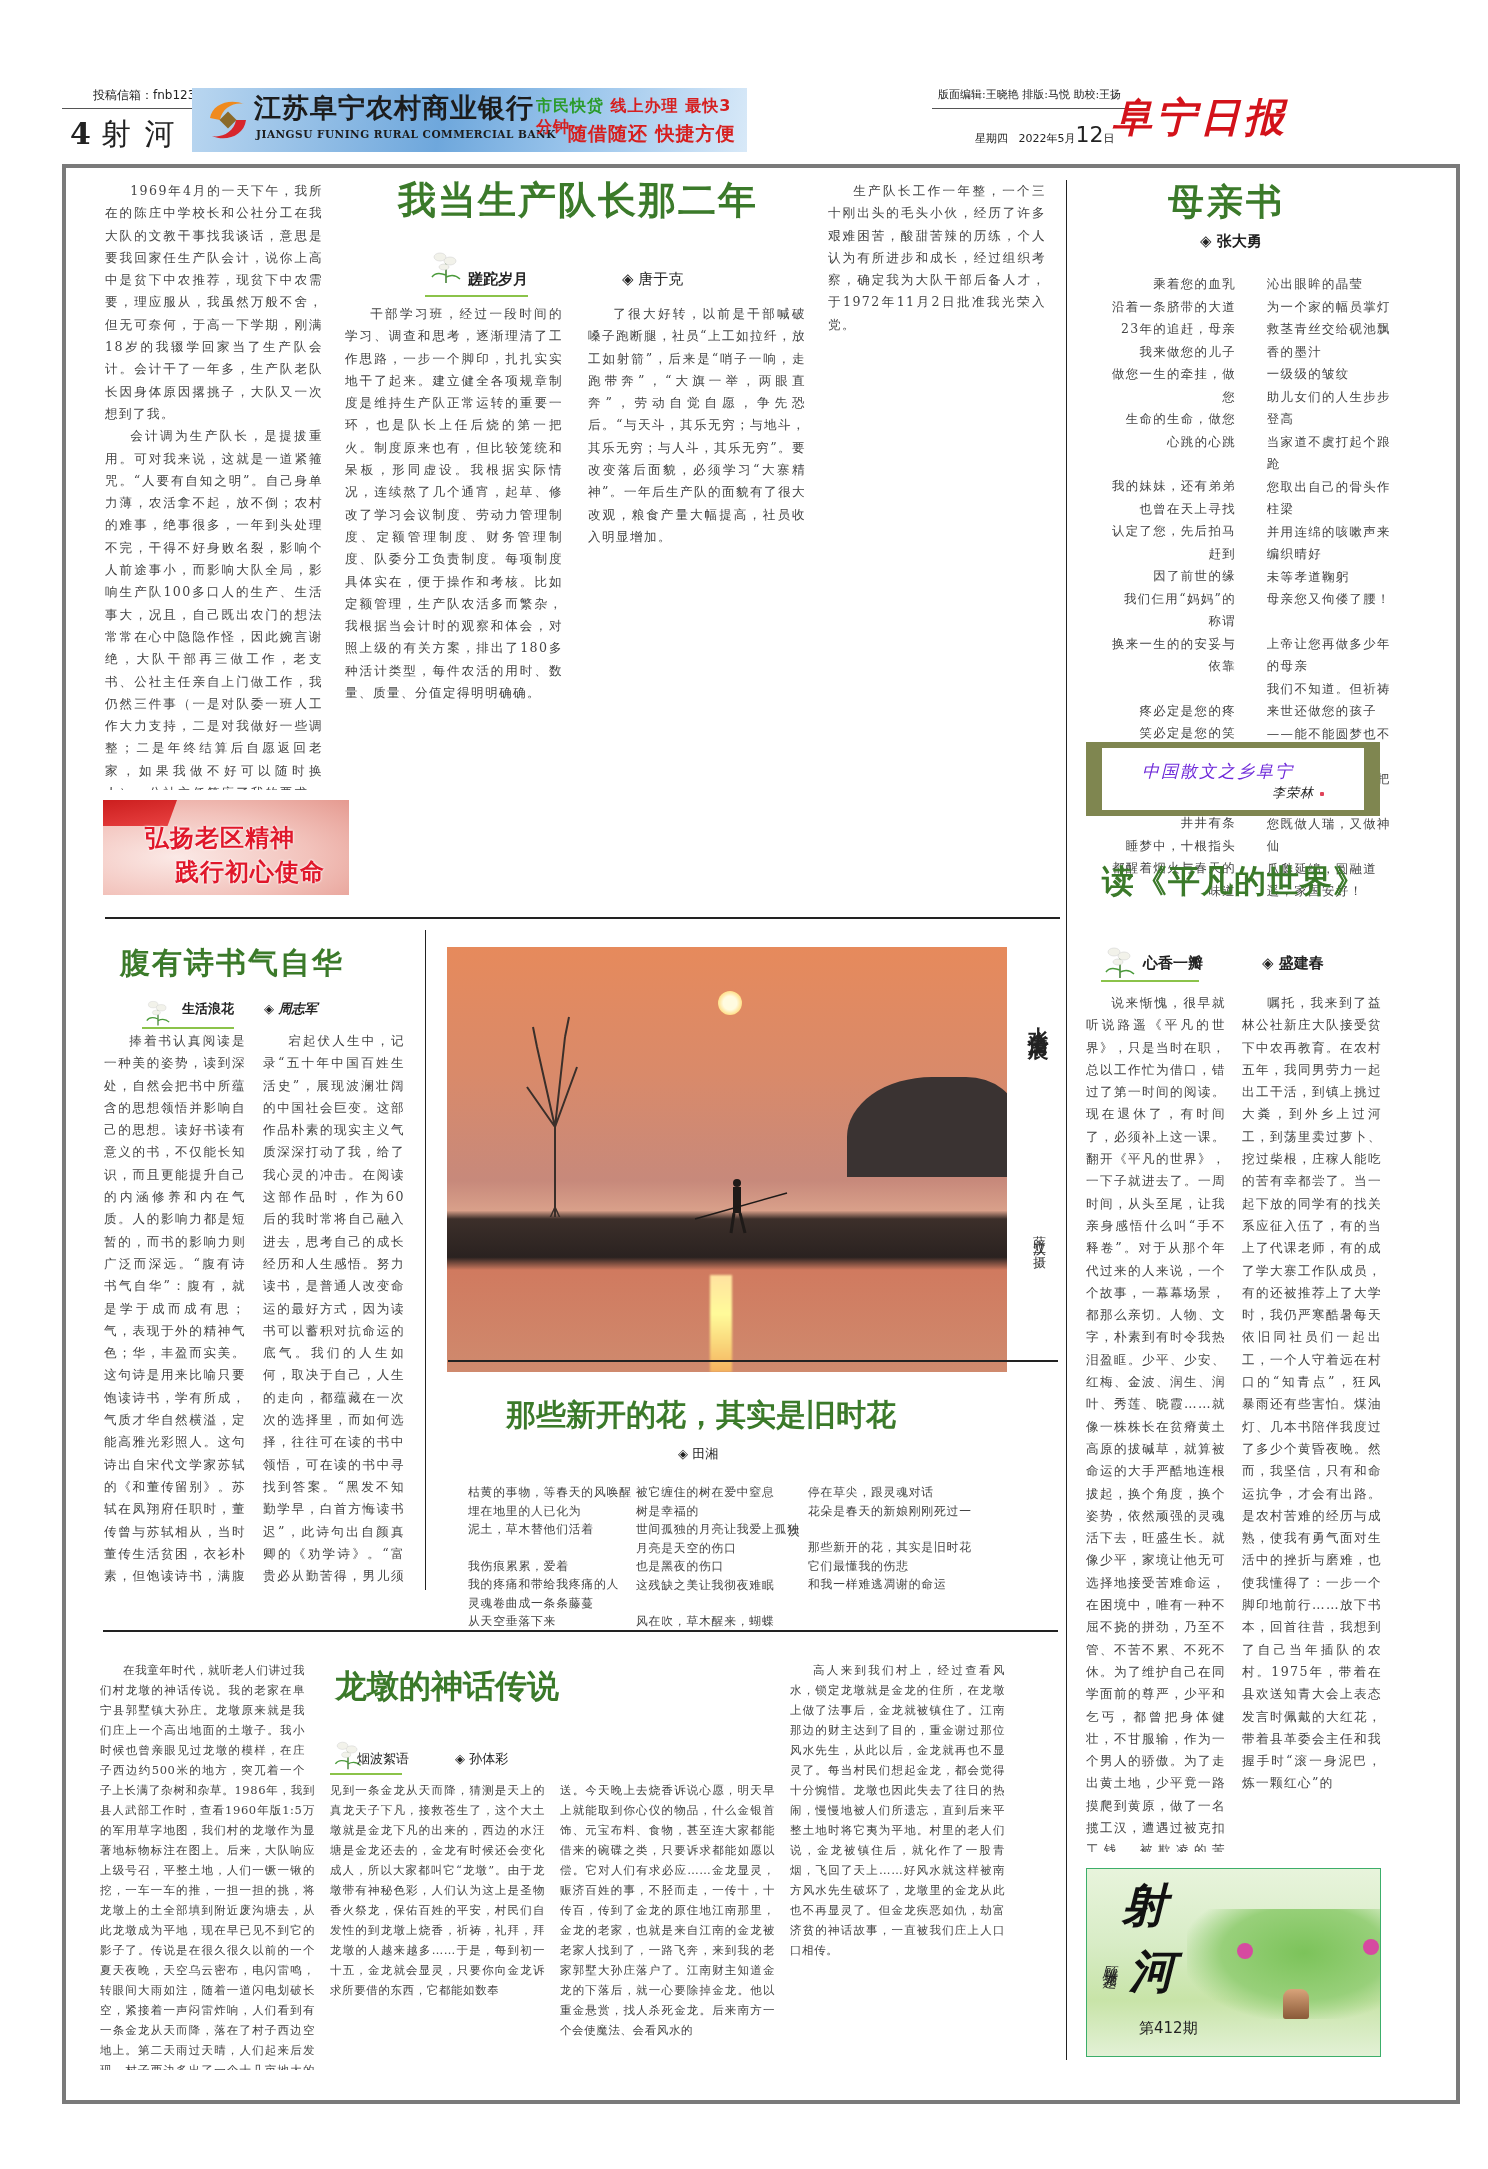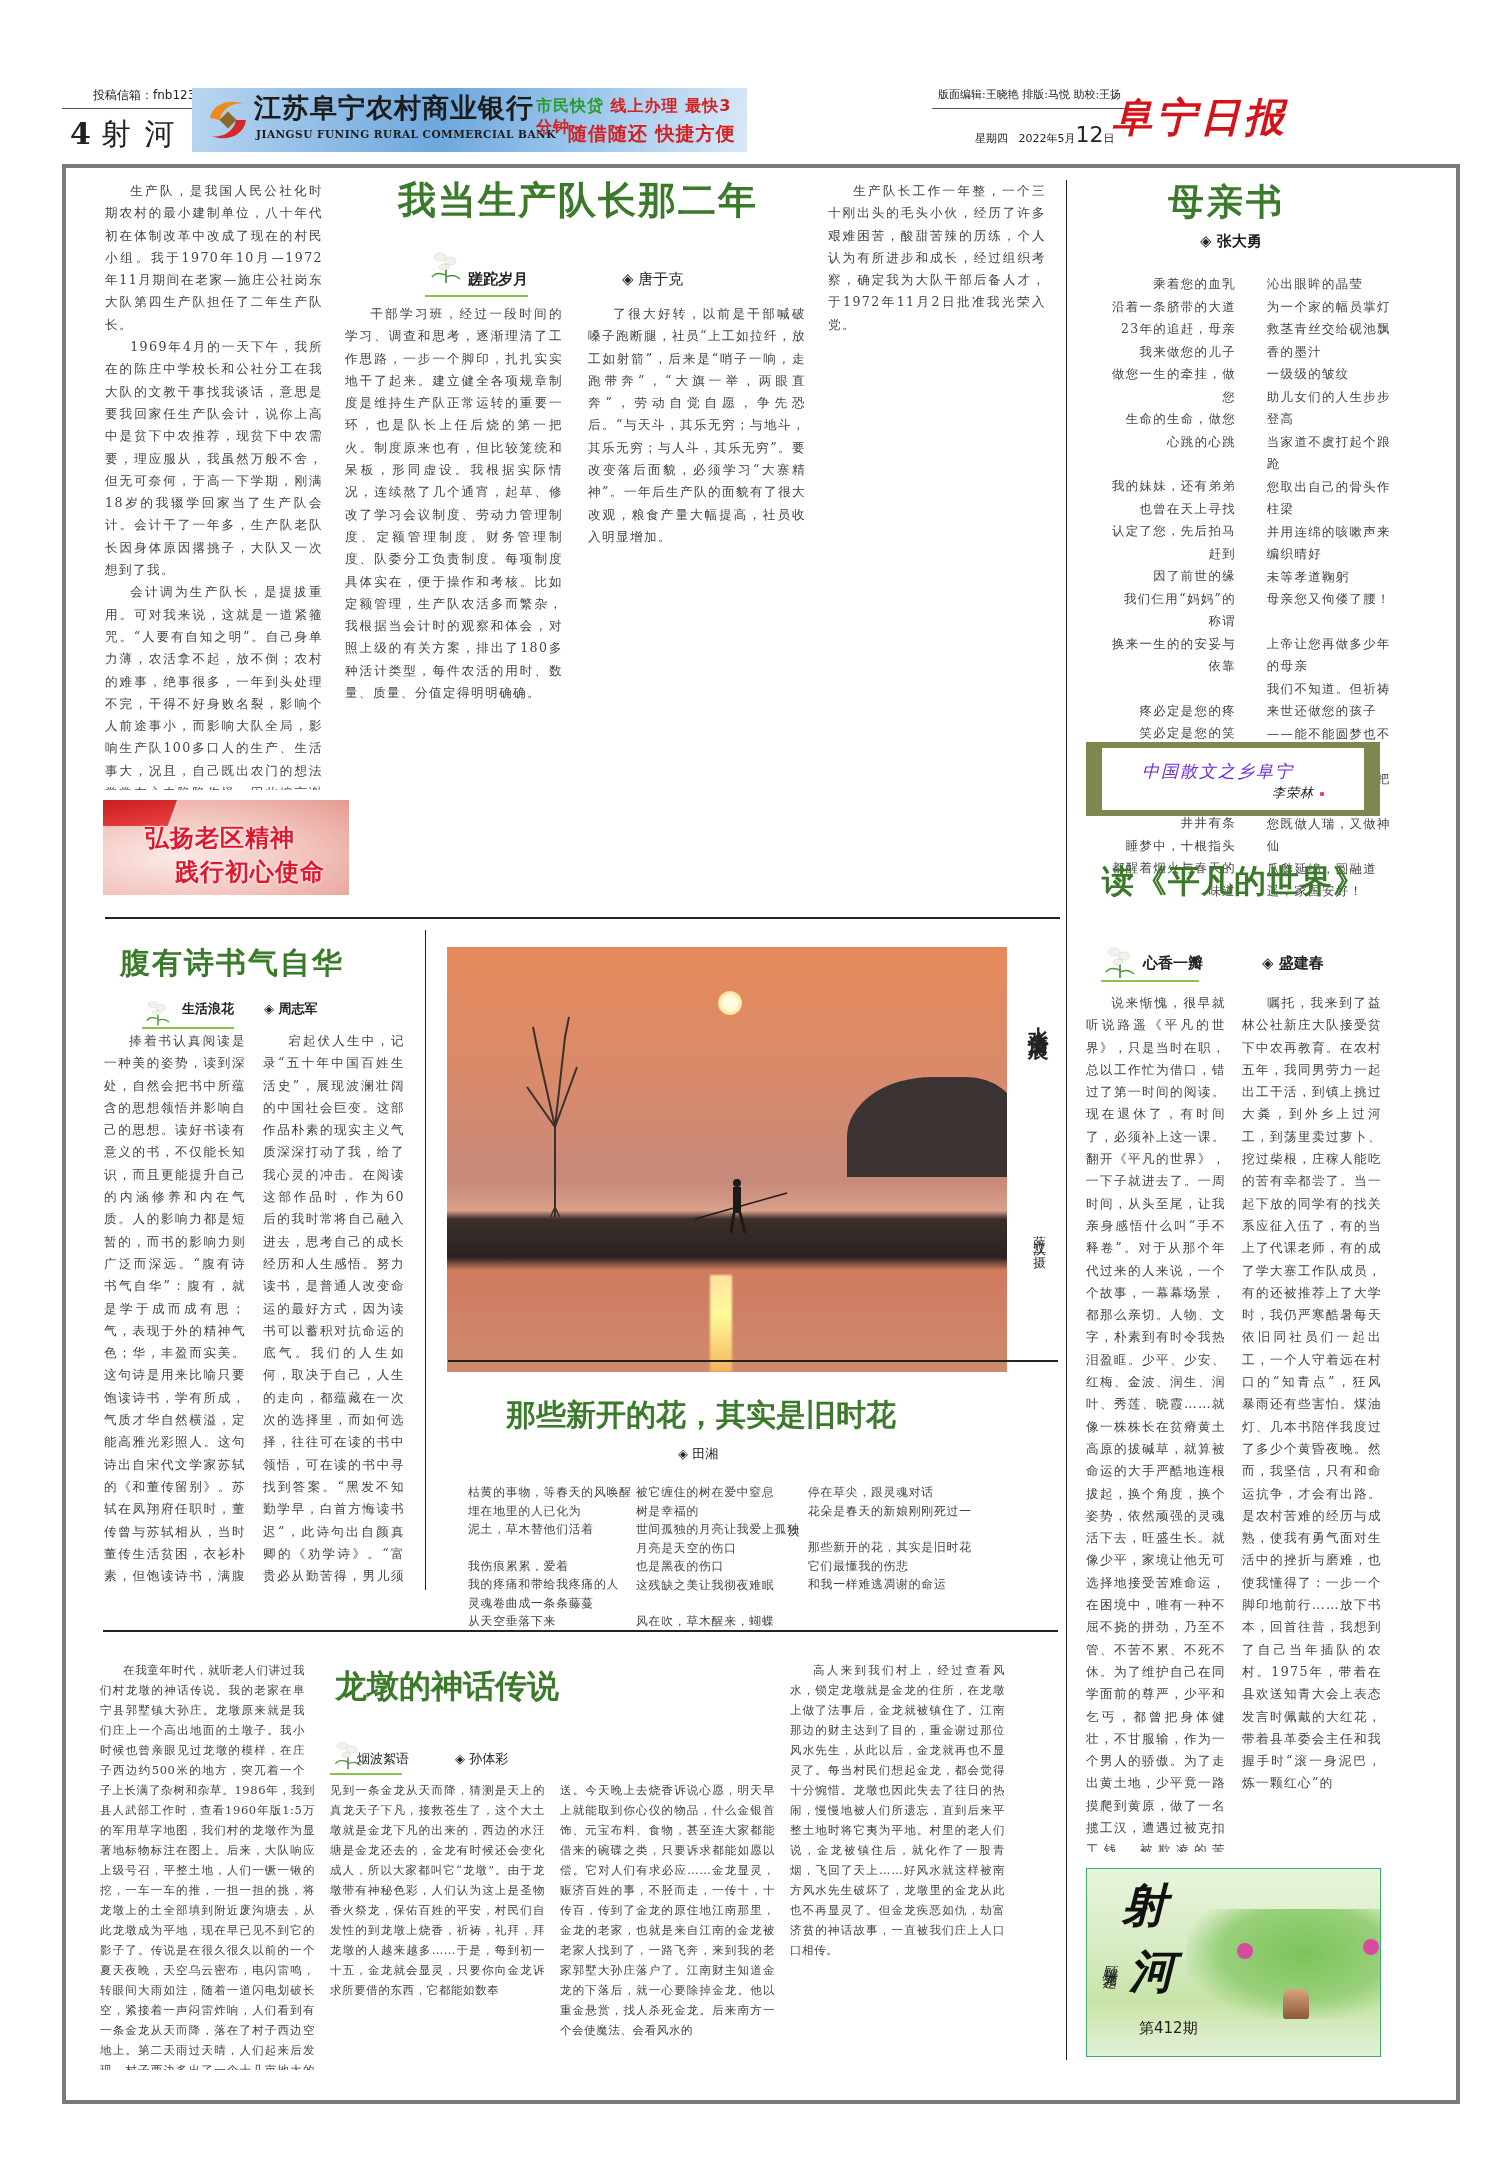--- a/index.html
+++ b/index.html
@@ -115,21 +115,20 @@
   <path d="M20 30 Q10 26 6 32 M20 32 Q28 28 34 34" stroke="#4a9a3a" stroke-width="1.5" fill="none"></path>
   <ellipse cx="14" cy="12" rx="6" ry="4" fill="#f2f2ea" stroke="#ccc" stroke-width=".5"></ellipse>
   <ellipse cx="24" cy="16" rx="6" ry="4" fill="#f2f2ea" stroke="#ccc" stroke-width=".5"></ellipse>
   <ellipse cx="18" cy="22" rx="5" ry="3" fill="#f2f2ea" stroke="#ccc" stroke-width=".5"></ellipse>
 </svg>
 <div class="abs column-label" style="left:468px;top:270px;">蹉跎岁月</div>
 <div class="abs label-underline" style="left:425px;top:295px;width:103px;"></div>
 <div class="abs byline" style="left:622px;top:270px;">◈ 唐于克</div>
 
 <div class="abs body-text" style="left:105px;top:180px;width:218px;height:610px;">
-  <p>生产队，是我国人民公社化时期农村的最小建制单位，八十年代初在体制改革中改成了现在的村民小组。我于1970年10月—1972年11月期间在老家—施庄公社岗东大队第四生产队担任了二年生产队长。</p>
   <p>1969年4月的一天下午，我所在的陈庄中学校长和公社分工在我大队的文教干事找我谈话，意思是要我回家任生产队会计，说你上高中是贫下中农推荐，现贫下中农需要，理应服从，我虽然万般不舍，但无可奈何，于高一下学期，刚满18岁的我辍学回家当了生产队会计。会计干了一年多，生产队老队长因身体原因撂挑子，大队又一次想到了我。</p>
   <p>会计调为生产队长，是提拔重用。可对我来说，这就是一道紧箍咒。“人要有自知之明”。自己身单力薄，农活拿不起，放不倒；农村的难事，绝事很多，一年到头处理不完，干得不好身败名裂，影响个人前途事小，而影响大队全局，影响生产队100多口人的生产、生活事大，况且，自己既出农门的想法常常在心中隐隐作怪，因此婉言谢绝，大队干部再三做工作，老支书、公社主任亲自上门做工作，我仍然三件事（一是对队委一班人工作大力支持，二是对我做好一些调整；二是年终结算后自愿返回老家，如果我做不好可以随时换人），公社主任答应了我的要求，但不答应我的辞职。</p>
 
 </div>
 <div class="abs body-text" style="left:345px;top:303px;width:218px;height:585px;">
   <p>干部学习班，经过一段时间的学习、调查和思考，逐渐理清了工作思路，一步一个脚印，扎扎实实地干了起来。建立健全各项规章制度是维持生产队正常运转的重要一环，也是队长上任后烧的第一把火。制度原来也有，但比较笼统和呆板，形同虚设。我根据实际情况，连续熬了几个通宵，起草、修改了学习会议制度、劳动力管理制度、定额管理制度、财务管理制度、队委分工负责制度。每项制度具体实在，便于操作和考核。比如定额管理，生产队农活多而繁杂，我根据当会计时的观察和体会，对照上级的有关方案，排出了180多种活计类型，每件农活的用时、数量、质量、分值定得明明确确。</p>
 </div>
 <div class="abs body-text" style="left:588px;top:303px;width:218px;height:585px;">
   <p>了很大好转，以前是干部喊破嗓子跑断腿，社员“上工如拉纤，放工如射箭”，后来是“哨子一响，走跑带奔”，“大旗一举，两眼直奔”，劳动自觉自愿，争先恐后。“与天斗，其乐无穷；与地斗，其乐无穷；与人斗，其乐无穷”。要改变落后面貌，必须学习“大寨精神”。一年后生产队的面貌有了很大改观，粮食产量大幅提高，社员收入明显增加。</p>
 </div>
@@ -232,21 +231,21 @@
 <div class="abs title-green" style="left:120px;top:943px;font-size:30px;letter-spacing:2px;">腹有诗书气自华</div>
 <svg class="abs lily" style="left:142px;top:995px;width:32px;height:32px;" viewBox="0 0 40 40">
   <path d="M20 38 L20 16" stroke="#3a7a2a" stroke-width="1.5"></path>
   <path d="M20 30 Q10 26 6 32 M20 32 Q28 28 34 34" stroke="#4a9a3a" stroke-width="1.5" fill="none"></path>
   <ellipse cx="14" cy="12" rx="6" ry="4" fill="#f2f2ea" stroke="#ccc" stroke-width=".5"></ellipse>
   <ellipse cx="24" cy="16" rx="6" ry="4" fill="#f2f2ea" stroke="#ccc" stroke-width=".5"></ellipse>
   <ellipse cx="18" cy="22" rx="5" ry="3" fill="#f2f2ea" stroke="#ccc" stroke-width=".5"></ellipse>
 </svg>
 <div class="abs column-label" style="left:182px;top:1000px;font-size:13px;">生活浪花</div>
 <div class="abs label-underline" style="left:142px;top:1027px;width:92px;height:1.5px;"></div>
-<div class="abs byline" style="left:264px;top:1000px;font-size:13px;font-weight:bold;">◈ 周志军</div>
+<div class="abs byline" style="left:264px;top:1000px;font-size:13px;font-weight:bold;font-style:italic;">◈ 周志军</div>
 <div class="abs body-text" style="left:104px;top:1030px;width:142px;height:560px;">
   <p>捧着书认真阅读是一种美的姿势，读到深处，自然会把书中所蕴含的思想领悟并影响自己的思想。读好书读有意义的书，不仅能长知识，而且更能提升自己的内涵修养和内在气质。人的影响力都是短暂的，而书的影响力则广泛而深远。“腹有诗书气自华”：腹有，就是学于成而成有思；气，表现于外的精神气色；华，丰盈而实美。这句诗是用来比喻只要饱读诗书，学有所成，气质才华自然横溢，定能高雅光彩照人。这句诗出自宋代文学家苏轼的《和董传留别》。苏轼在凤翔府任职时，董传曾与苏轼相从，当时董传生活贫困，衣衫朴素，但饱读诗书，满腹经纶，平凡的衣着掩盖不住他乐观自信的精神风采。近期，我再读了梁晓声的长篇小说《人世间》这套书，这部优秀文学作品以北方省会城市一个平民社区“共乐区”为背景，透过周家三兄妹的成长经历，勾画出了几十年的风雨历程。</p>
 </div>
 <div class="abs body-text" style="left:263px;top:1030px;width:142px;height:560px;">
   <p>宕起伏人生中，记录“五十年中国百姓生活史”，展现波澜壮阔的中国社会巨变。这部作品朴素的现实主义气质深深打动了我，给了我心灵的冲击。在阅读这部作品时，作为60后的我时常将自己融入进去，思考自己的成长经历和人生感悟。努力读书，是普通人改变命运的最好方式，因为读书可以蓄积对抗命运的底气。我们的人生如何，取决于自己，人生的走向，都蕴藏在一次次的选择里，而如何选择，往往可在读的书中领悟，可在读的书中寻找到答案。“黑发不知勤学早，白首方悔读书迟”，此诗句出自颜真卿的《劝学诗》。“富贵必从勤苦得，男儿须读五车书”，此诗句出自杜甫的《柏学士茅屋》。自古以来，读书一直被世人推崇。时光静好，与书结伴。愿你的书架上常有书香，与书为伴，静心读书，你会发现快乐的风景。</p>
 </div>
 <div class="abs" style="left:425px;top:930px;width:1px;height:660px;background:#222;"></div>
 
 <div class="abs photo">
   <div class="abs sun"></div>

